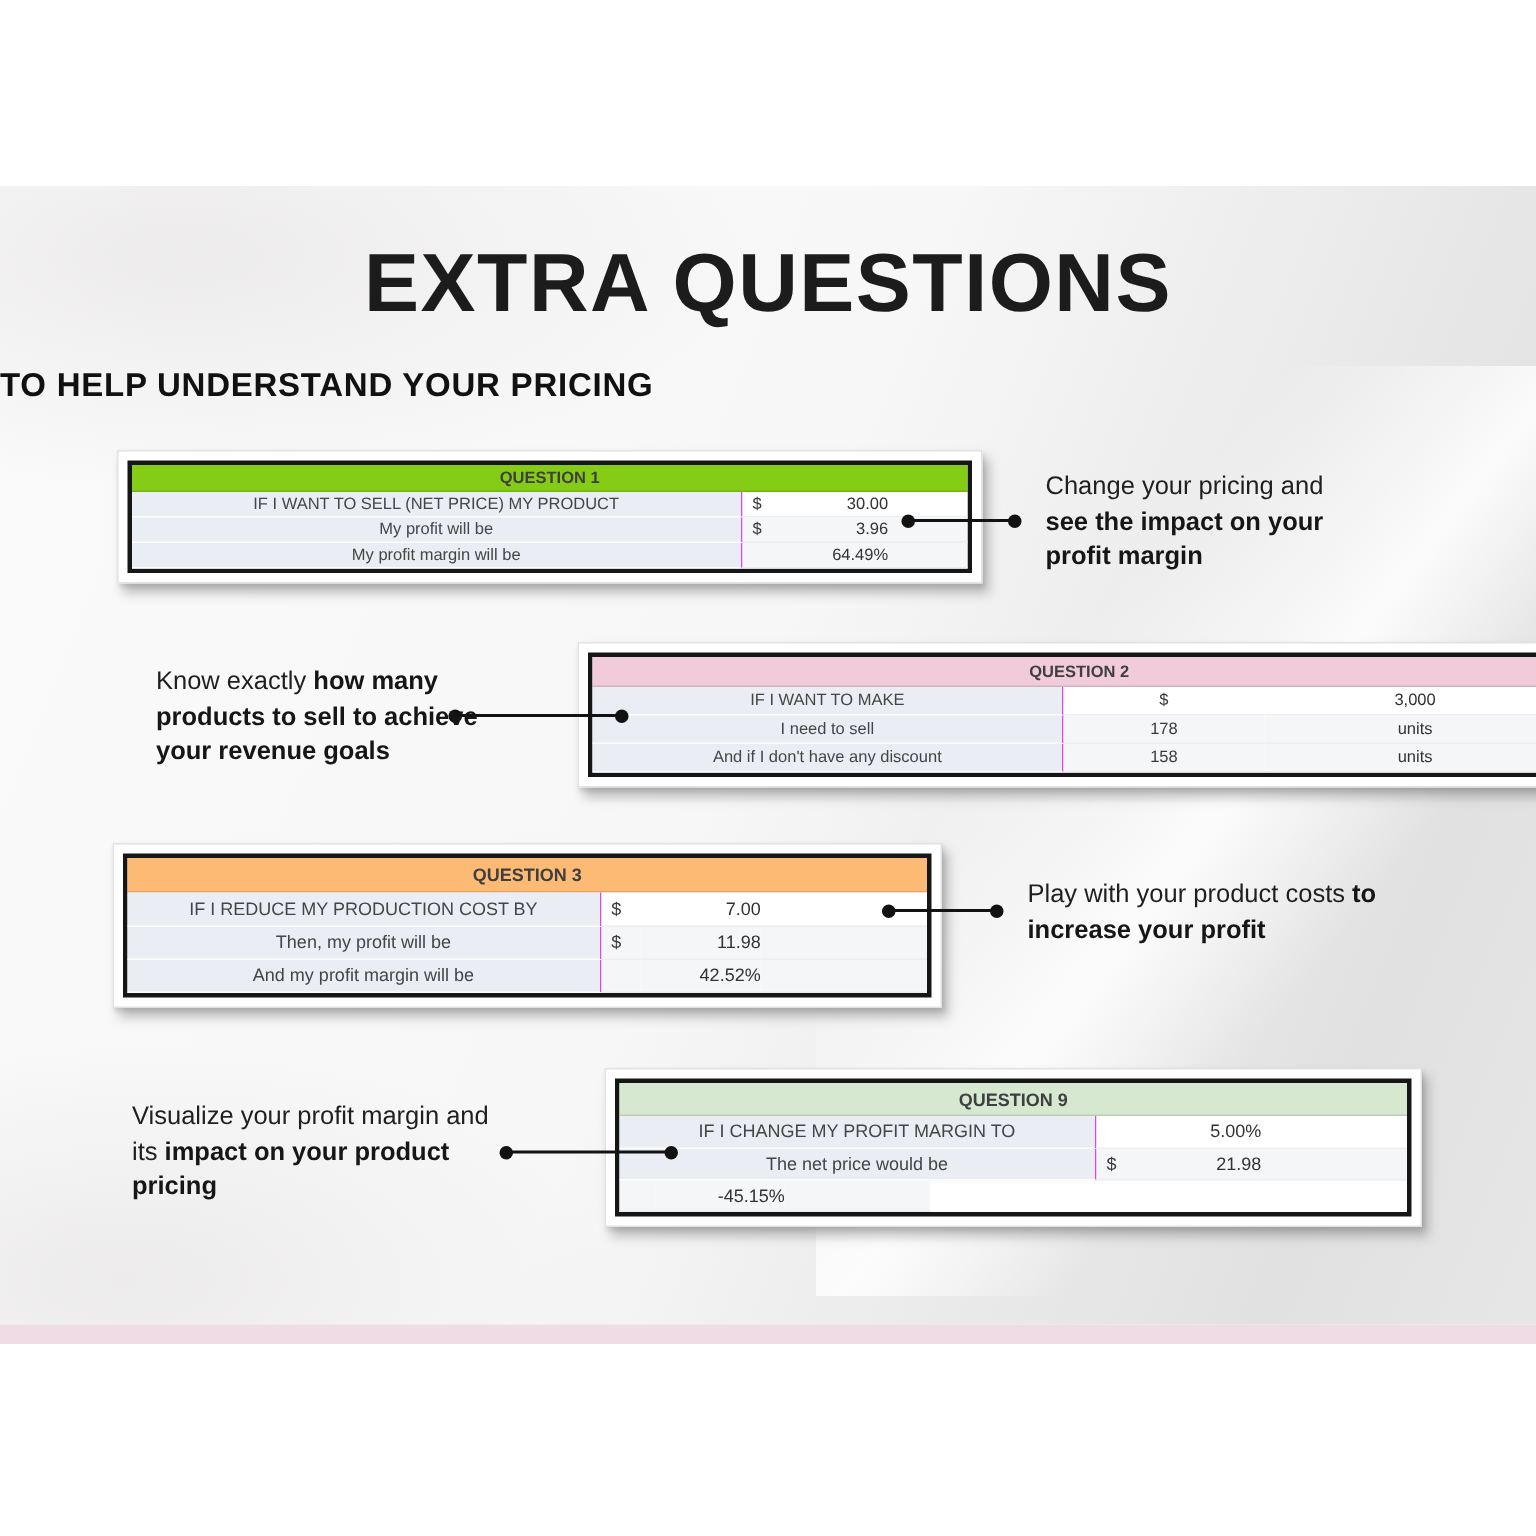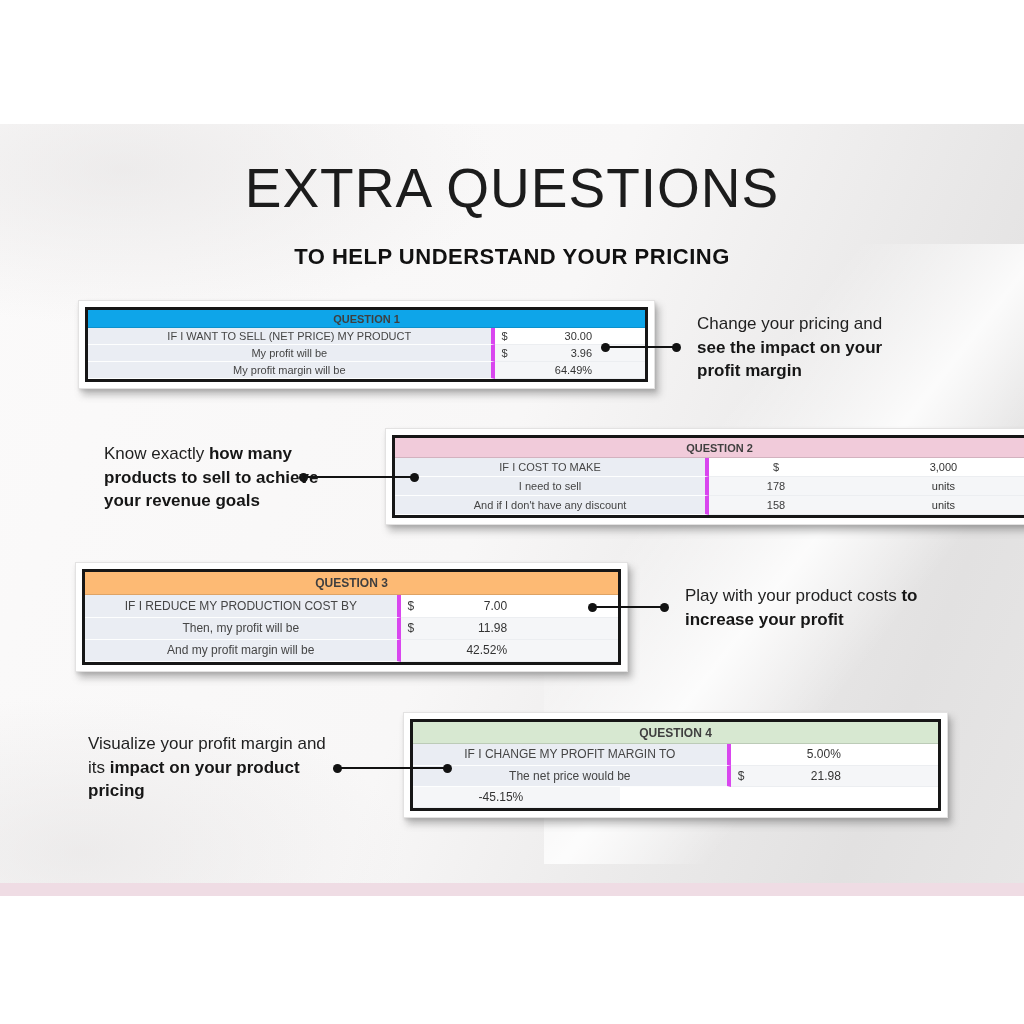--- a/index.html
+++ b/index.html
@@ -21,24 +21,24 @@
     position:absolute;right:-80px;top:120px;width:560px;height:620px;
     background:linear-gradient(128deg, rgba(255,255,255,0) 30%, rgba(255,255,255,0.85) 48%, rgba(255,255,255,0) 62%);
     pointer-events:none;
   }
   .accent-bar{
     position:absolute;left:0;top:883px;width:1024px;height:13px;
     background:#EFDCE4;
   }
   .title{
     position:absolute;left:0;right:0;top:156px;text-align:center;
-    font-size:55px;font-weight:400;letter-spacing:1px;color:#1c1c1c;
+    font-size:55px;font-weight:700;letter-spacing:1px;color:#1c1c1c;
   }
   .subtitle{
-    position:absolute;left:0;right:0;top:244px;text-align:center;
+    position:absolute;left:0;right:0;top:244px;text-align:left;
     font-size:22px;font-weight:700;letter-spacing:0.5px;color:#111111;
   }
 
   
   .card{
     position:absolute;background:#ffffff;border:1px solid #e3e2e2;
     box-shadow:4px 6px 7px rgba(110,110,110,0.45), 1px 2px 3px rgba(0,0,0,0.12);
     padding:6px;box-sizing:border-box;
   }
   .qtable{
@@ -47,29 +47,29 @@
   }
   .qheader{
     flex:1;display:flex;align-items:center;justify-content:center;
     font-weight:700;color:#3f3f3f;
     border-bottom:1px solid rgba(0,0,0,0.12);
   }
   .row{flex:1;display:flex;}
   .cell{display:flex;align-items:center;box-sizing:border-box;color:#454545;}
   .cell-label{
     justify-content:center;background:#EAEDF3;text-align:center;
-    border-bottom:1px solid rgba(255,255,255,0.9);border-right:4px solid #d946ef;
+    border-bottom:1px solid rgba(255,255,255,0.9);border-right:1px solid #d946ef;
   }
   .cell-mid{padding-left:7px;background:#ffffff;color:#3a3a3a;border-bottom:1px solid #eceef1;}
   .cell-val{justify-content:flex-end;background:#ffffff;color:#333333;border-bottom:1px solid #eceef1;}
   .cell-spacer{background:#ffffff;border-bottom:1px solid #eceef1;}
   .row:nth-child(3) .cell-mid,.row:nth-child(3) .cell-val,.row:nth-child(3) .cell-spacer,
   .row:nth-child(4) .cell-mid,.row:nth-child(4) .cell-val,.row:nth-child(4) .cell-spacer{background:#f5f6f8;}
 
-  .t1 .qheader{background:#0ea5e9;}
+  .t1 .qheader{background:#84cc16;}
   .t2 .qheader{background:#F1CBDA;}
   .t3 .qheader{background:#fdba74;}
   .t4 .qheader{background:#D7E8D1;}
 
   #card-q1{left:78px;top:300px;width:577px;height:89px;font-size:11px;}
   #card-q2{left:385px;top:428px;width:669px;height:97px;font-size:11px;}
   #card-q3{left:75px;top:562px;width:553px;height:110px;font-size:12px;}
   #card-q4{left:403px;top:712px;width:545px;height:106px;font-size:12px;}
 
   .t1 .cell-label{width:73%;}  .t1 .cell-mid{width:5%;}  .t1 .cell-val{width:12.5%;text-align:right;} .t1 .cell-spacer{width:9.5%;}
@@ -131,21 +131,21 @@
       <div class="cell cell-val">64.49%</div>
       <div class="cell cell-spacer"></div>
     </div>
   </div>
 </div>
 
 <div class="card" id="card-q2">
   <div class="qtable t2">
     <div class="qheader">QUESTION 2</div>
     <div class="row">
-      <div class="cell cell-label">IF I COST TO MAKE</div>
+      <div class="cell cell-label">IF I WANT TO MAKE</div>
       <div class="cell cell-mid">$</div>
       <div class="cell cell-val">3,000</div>
     </div>
     <div class="row">
       <div class="cell cell-label">I need to sell</div>
       <div class="cell cell-mid">178</div>
       <div class="cell cell-val">units</div>
     </div>
     <div class="row">
       <div class="cell cell-label">And if I don't have any discount</div>
@@ -174,21 +174,21 @@
       <div class="cell cell-label">And my profit margin will be</div>
       <div class="cell cell-mid"></div>
       <div class="cell cell-val">42.52%</div>
       <div class="cell cell-spacer"></div>
     </div>
   </div>
 </div>
 
 <div class="card" id="card-q4">
   <div class="qtable t4">
-    <div class="qheader">QUESTION 4</div>
+    <div class="qheader">QUESTION 9</div>
     <div class="row">
       <div class="cell cell-label">IF I CHANGE MY PROFIT MARGIN TO</div>
       <div class="cell cell-mid"></div>
       <div class="cell cell-val">5.00%</div>
       <div class="cell cell-spacer"></div>
     </div>
     <div class="row">
       <div class="cell cell-label">The net price would be</div>
       <div class="cell cell-mid">$</div>
       <div class="cell cell-val">21.98</div>

